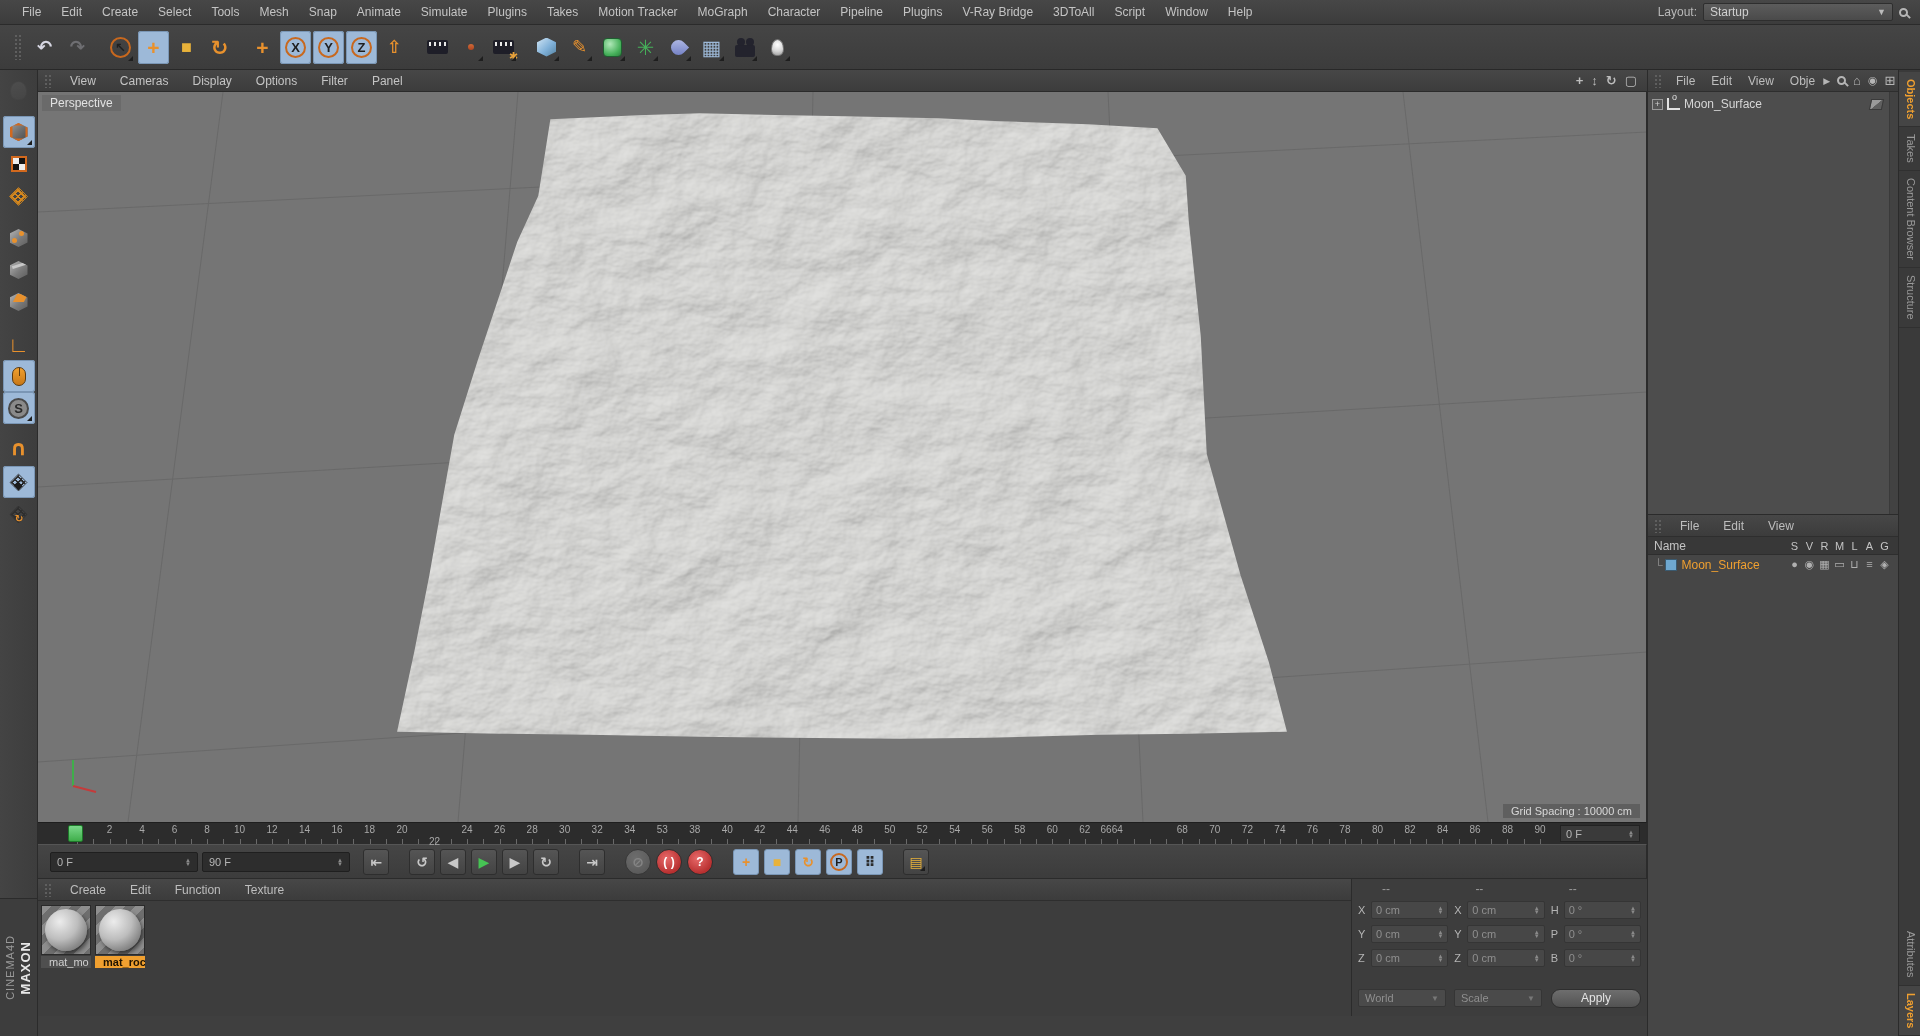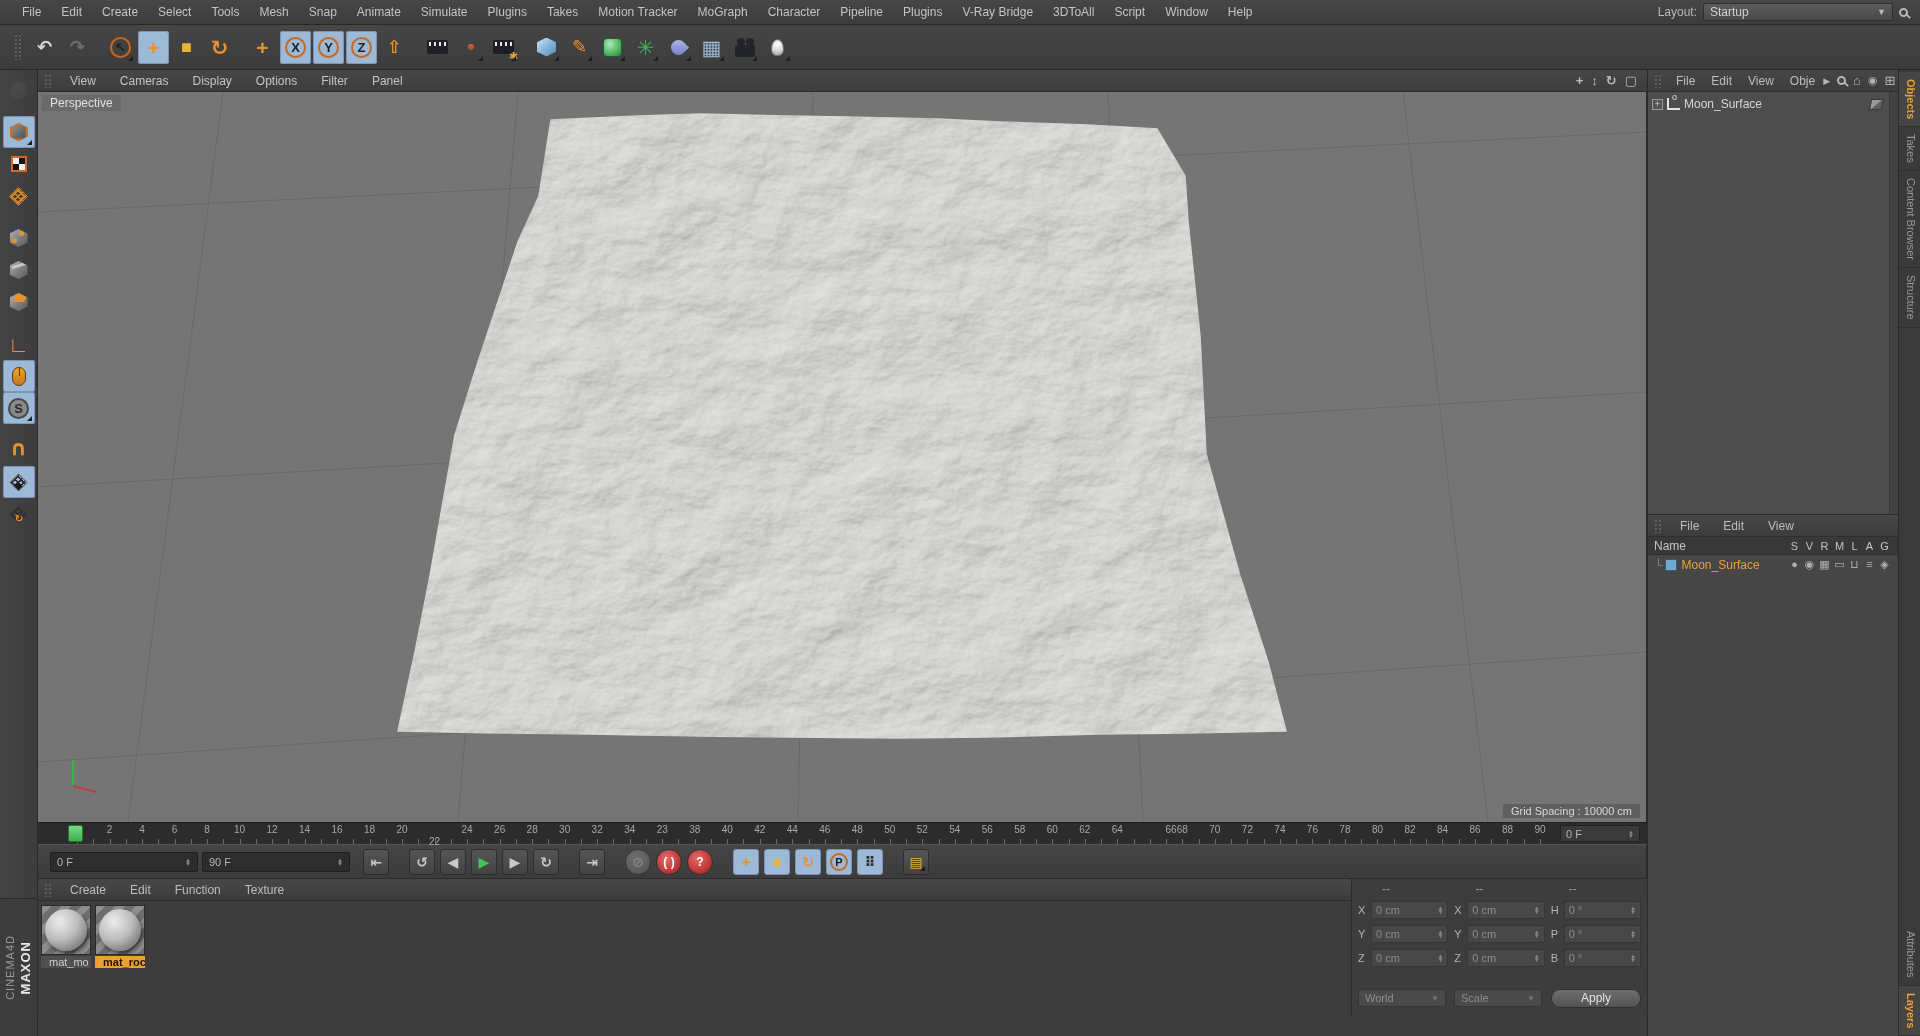--- a/index.html
+++ b/index.html
@@ -475,21 +475,21 @@
             <i class="tick-mark" style="left: 526.667px;"></i>
             <span class="tick-num" style="left: 526.667px;">30</span>
             <i class="tick-mark" style="left: 542.922px;"></i>
             <i class="tick-mark" style="left: 559.178px;"></i>
             <span class="tick-num" style="left: 559.178px;">32</span>
             <i class="tick-mark" style="left: 575.433px;"></i>
             <i class="tick-mark" style="left: 591.689px;"></i>
             <span class="tick-num" style="left: 591.689px;">34</span>
             <i class="tick-mark" style="left: 607.944px;"></i>
             <i class="tick-mark" style="left: 624.2px;"></i>
-            <span class="tick-num" style="left: 624.2px;">23</span>
+            <span class="tick-num" style="left: 624.2px;">53</span>
             <i class="tick-mark" style="left: 640.456px;"></i>
             <i class="tick-mark" style="left: 656.711px;"></i>
             <span class="tick-num" style="left: 656.711px;">38</span>
             <i class="tick-mark" style="left: 672.967px;"></i>
             <i class="tick-mark" style="left: 689.222px;"></i>
             <span class="tick-num" style="left: 689.222px;">40</span>
             <i class="tick-mark" style="left: 705.478px;"></i>
             <i class="tick-mark" style="left: 721.733px;"></i>
             <span class="tick-num" style="left: 721.733px;">42</span>
             <i class="tick-mark" style="left: 737.989px;"></i>
@@ -520,21 +520,21 @@
             <i class="tick-mark" style="left: 1014.33px;"></i>
             <span class="tick-num" style="left: 1014.33px;">60</span>
             <i class="tick-mark" style="left: 1030.59px;"></i>
             <i class="tick-mark" style="left: 1046.84px;"></i>
             <span class="tick-num" style="left: 1046.84px;">62</span>
             <i class="tick-mark" style="left: 1063.1px;"></i>
             <i class="tick-mark" style="left: 1079.36px;"></i>
             <span class="tick-num" style="left: 1079.36px;">64</span>
             <i class="tick-mark" style="left: 1095.61px;"></i>
             <i class="tick-mark" style="left: 1111.87px;"></i>
-            <span class="tick-num" style="left: 1133px; text-align: center;">66</span>
+            <span class="tick-num" style="left: 1068px; text-align: center;">66</span>
             <i class="tick-mark" style="left: 1128.12px;"></i>
             <i class="tick-mark" style="left: 1144.38px;"></i>
             <span class="tick-num" style="left: 1144.38px;">68</span>
             <i class="tick-mark" style="left: 1160.63px;"></i>
             <i class="tick-mark" style="left: 1176.89px;"></i>
             <span class="tick-num" style="left: 1176.89px;">70</span>
             <i class="tick-mark" style="left: 1193.14px;"></i>
             <i class="tick-mark" style="left: 1209.4px;"></i>
             <span class="tick-num" style="left: 1209.4px;">72</span>
             <i class="tick-mark" style="left: 1225.66px;"></i>

